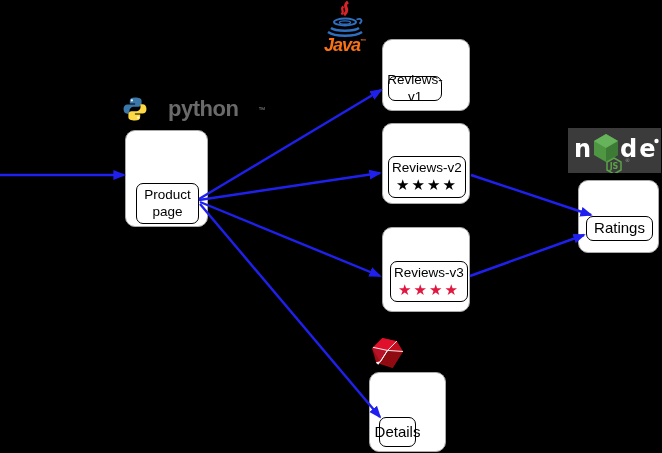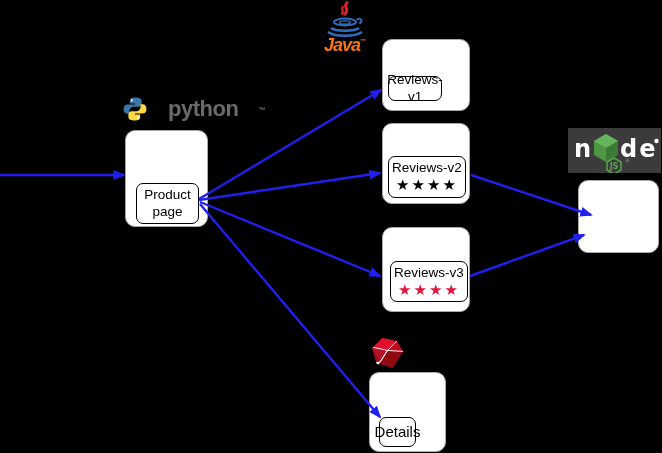--- a/index.html
+++ b/index.html
@@ -57,20 +57,23 @@
   <div class="label" style="left:388px;top:156px;width:78px;height:42px;">
     <div>Reviews-v2</div>
     <div class="stars" style="color: rgb(0, 0, 0);">★★★★</div>
   </div>
 
   <div class="label" style="left:390px;top:261px;width:78px;height:41px;border-radius:7px;">
     <div>Reviews-v3</div>
     <div class="stars" style="color: rgb(224, 24, 63);">★★★★</div>
   </div>
 
+  <div class="label big" style="left:586px;top:216px;width:67px;height:25px;">
+    <div>Ratings</div>
+  </div>
 
   <div class="label big" style="left:379px;top:417px;width:37px;height:30px;">
     <div>Details</div>
   </div>
 
   <div class="logo python-logo" style="left:122px;top:94px;height:30px;">
     <svg width="26" height="26" viewBox="0 0 24 24">
       <path fill="#3b77a8" d="M11.9 1.4c-2.9 0-4.7.8-4.7 3.2v2.3h4.9v.9H5.1c-2.2 0-3.7 1.7-3.7 4.3 0 2.7 1.5 4.3 3.5 4.3h2v-2.7c0-2.1 1.8-3.7 3.8-3.7h4.4c1.7 0 3-1.4 3-3.1V4.6c0-2.4-2.2-3.2-6.2-3.2z"></path>
       <circle fill="#fff" cx="9.1" cy="4.1" r="1"></circle>
       <path fill="#ffd845" d="M12.1 22.6c2.9 0 4.7-.8 4.7-3.2v-2.3h-4.9v-.9h7c2.2 0 3.7-1.7 3.7-4.3 0-2.7-1.5-4.3-3.5-4.3h-2v2.7c0 2.1-1.8 3.7-3.8 3.7H8.9c-1.7 0-3 1.4-3 3.1v2.3c0 2.4 2.2 3.2 6.2 3.2z"></path>

